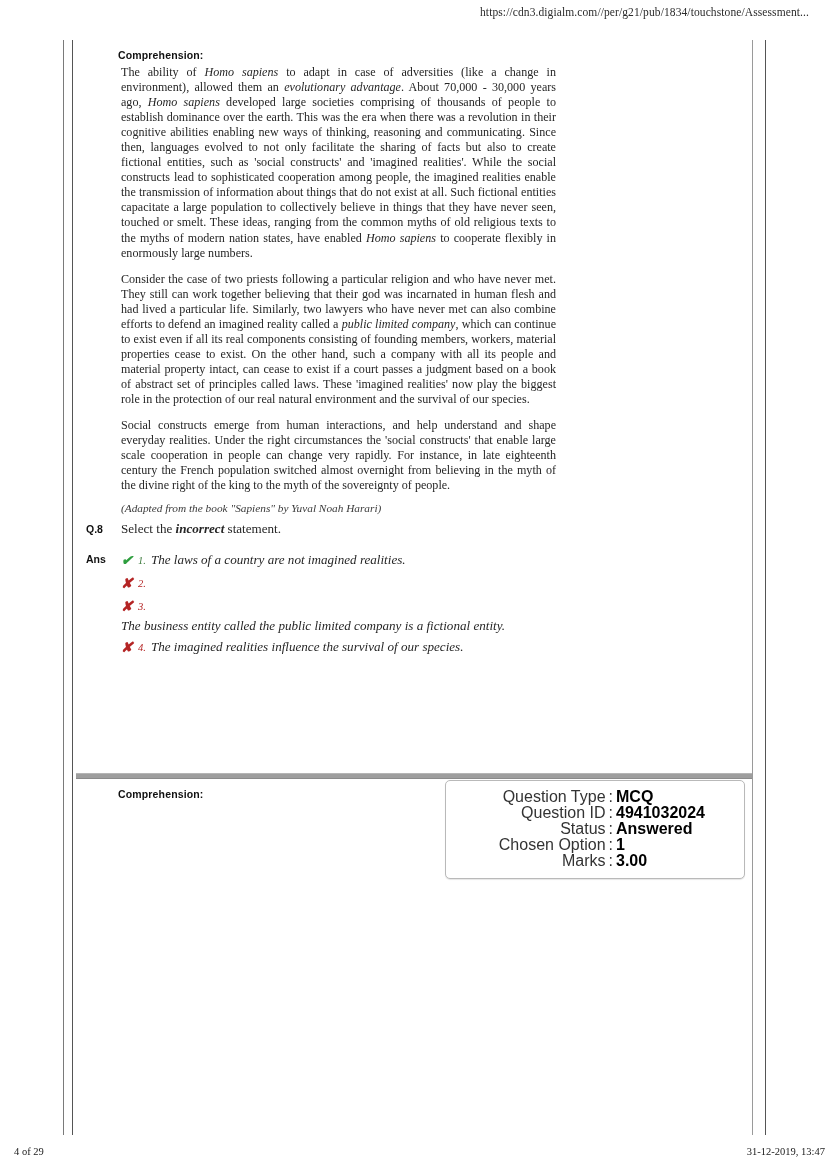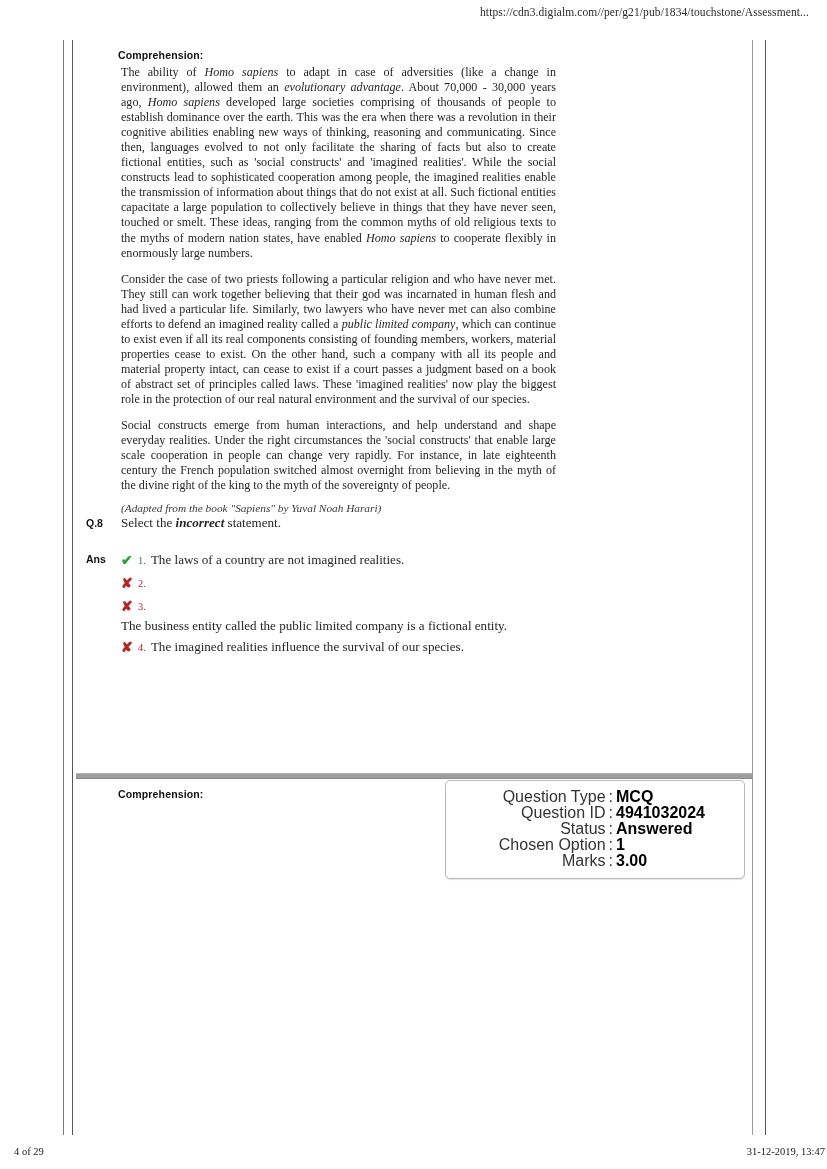--- a/index.html
+++ b/index.html
@@ -143,21 +143,21 @@
     font-family: "Liberation Sans", sans-serif;
     font-size: 10.5px;
     font-weight: bold;
     color: #111111;
     margin: 14px 0 0 42px;
     letter-spacing: 0.1px;
   }
   .qrow {
     position: relative;
     min-height: 20px;
-    margin-top: 1px;
+    margin-top: 7px;
   }
   .gutter-label {
     position: absolute;
     left: 10px;
     top: 2px;
     width: 30px;
     text-align: left;
     font-family: "Liberation Sans", sans-serif;
     font-size: 10.5px;
     font-weight: bold;
@@ -167,25 +167,26 @@
     margin-left: 45px;
     width: 440px;
     font-family: "Liberation Serif", serif;
     font-size: 13.1px;
     line-height: 16px;
     color: #262626;
   }
   .qtext b { font-weight: bold; font-style: italic; }
 
   
-  .options { margin-top: 16px; }
+  .options { margin-top: 10px; }
   .option {
     position: relative;
     margin: 0 0 4px 0;
     min-height: 19px;
+    font-style: italic;
   }
   .option-body {
     margin-left: 45px;
     width: 440px;
     font-family: "Liberation Serif", serif;
     font-size: 13.1px;
     line-height: 17.5px;
     color: #262626;
   }
   .opt-mark {

